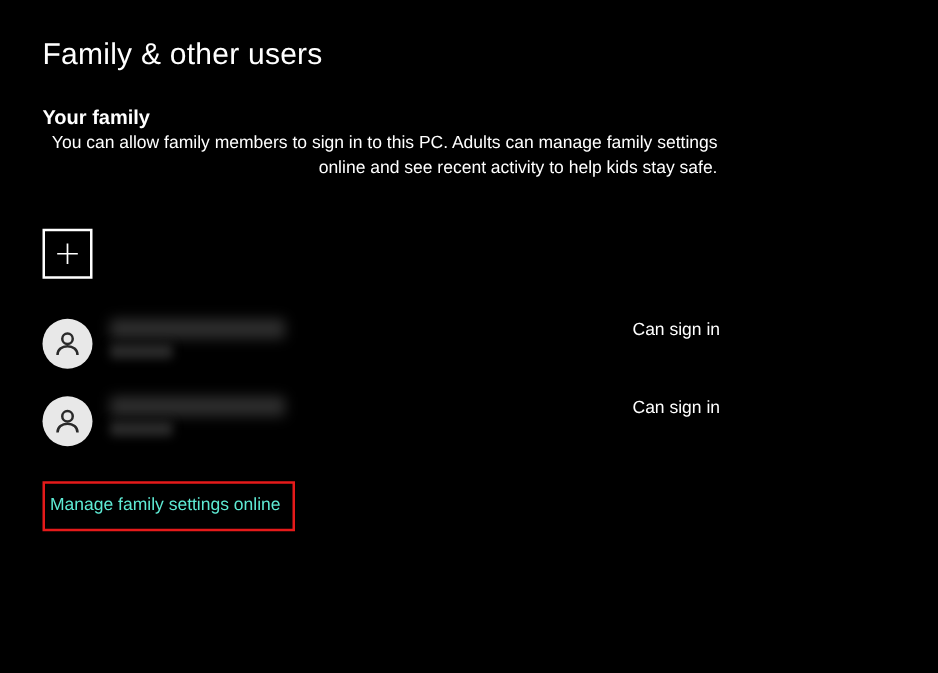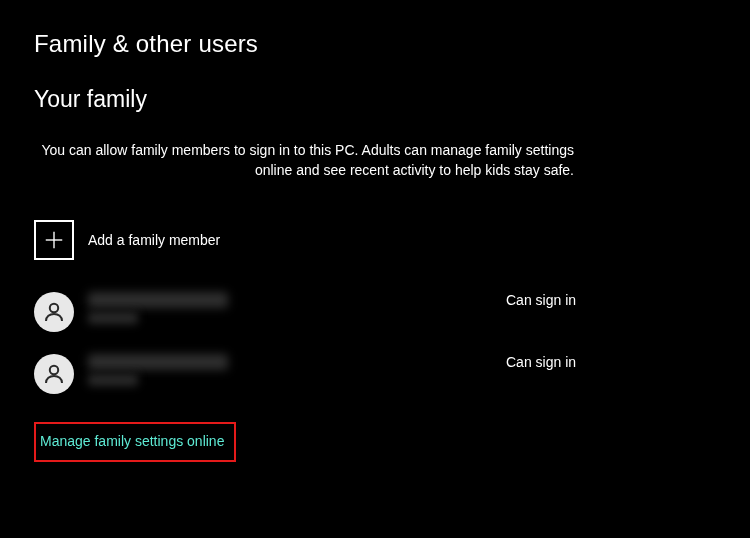--- a/index.html
+++ b/index.html
@@ -16,23 +16,22 @@
       overflow: hidden;
       padding: 30px 34px;
     }
     .page-title {
       font-size: 24px;
       font-weight: 400;
       margin-bottom: 28px;
       letter-spacing: 0.2px;
     }
     .section-heading {
-      font-size: 23px;
-      font-weight: 400;
-      margin-bottom: 28px;
+      font-size: 16px;
+      font-weight: 700;
     }
     .description {
       font-size: 14px;
       line-height: 1.4;
       margin-bottom: 40px;
       max-width: 540px;
       color: #ffffff;
       text-align: right;
     }
     .add-row {
@@ -131,21 +130,20 @@
 
 <p class="description">You can allow family members to sign in to this PC. Adults can manage family settings online and see recent activity to help kids stay safe.</p>
 
 <div class="add-row">
   <div class="plus-box">
     <svg viewBox="0 0 24 24" fill="none" stroke="#ffffff" stroke-width="1.5">
       <line x1="12" y1="3" x2="12" y2="21"></line>
       <line x1="3" y1="12" x2="21" y2="12"></line>
     </svg>
   </div>
-  <span class="add-label">Add a family member</span>
 </div>
 
 <div class="member-row">
   <div class="avatar">
     <svg viewBox="0 0 24 24" fill="none" stroke="#2a2a2a" stroke-width="2">
       <circle cx="12" cy="8" r="4.2"></circle>
       <path d="M4 21c0-4.4 3.6-7 8-7s8 2.6 8 7"></path>
     </svg>
   </div>
   <div class="member-info">

